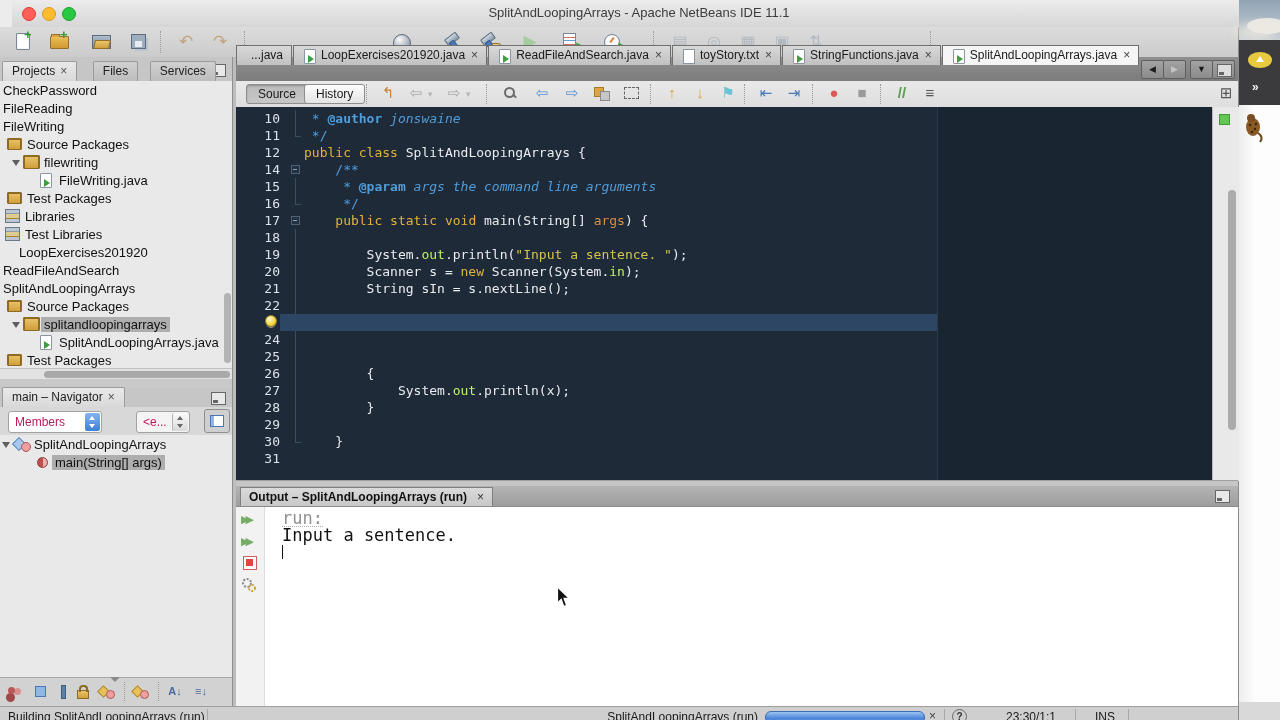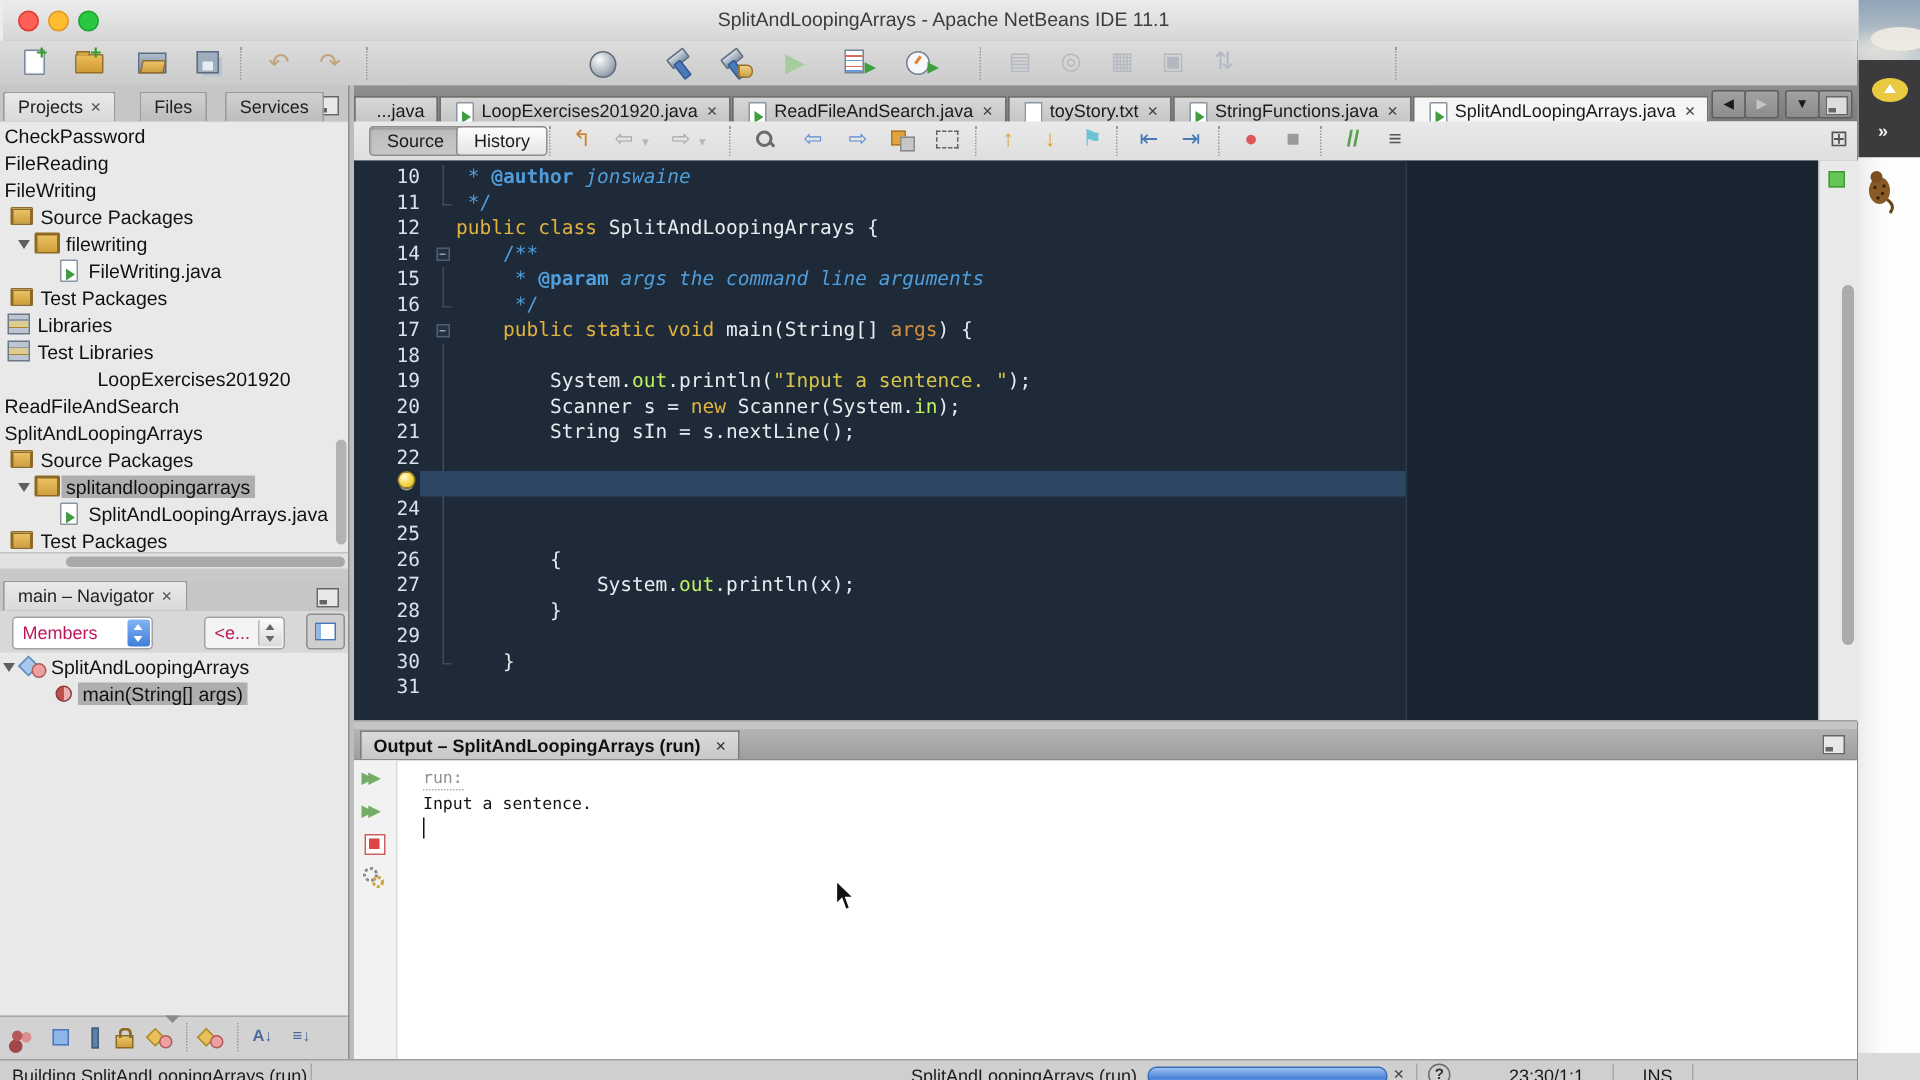--- a/index.html
+++ b/index.html
@@ -1,21 +1,21 @@
 <!DOCTYPE html>
 <html><head>
 <meta charset="utf-8">
 <style>
   html,body{margin:0;padding:0;background:#222;}
   #stage{position:relative;width:1280px;height:720px;overflow:hidden;background:#fff;
          font-family:"Liberation Sans",sans-serif;-webkit-font-smoothing:antialiased;}
   .abs{position:absolute;}
   
   #nbwindow{position:absolute;left:0;top:0;width:1238px;height:720px;background:#ececec;border-right:1px solid #8a8a8a;}
-  #titlebar{position:absolute;left:2px;top:0;width:1254px;height:27px;background:linear-gradient(#ececec,#d6d6d6);border-bottom:1px solid #a9a9a9;}
+  #titlebar{position:absolute;left:12px;top:0;width:1254px;height:27px;background:linear-gradient(#ececec,#d6d6d6);border-bottom:1px solid #a9a9a9;}
   #title{position:absolute;left:0;top:0;width:100%;line-height:26px;text-align:center;font-size:13px;color:#3c3c3c;}
   .tl{position:absolute;top:7px;width:12px;height:12px;border-radius:50%;}
   
   #maintb{position:absolute;left:0;top:27px;width:1238px;height:30px;background:linear-gradient(#dcdcdc,#cbcbcb);border-bottom:1px solid #a0a0a0;}
   .tsep{position:absolute;top:4px;height:22px;border-left:1px dotted #9a9a9a;}
   .mt{position:absolute;top:4px;width:24px;height:22px;}
   .glyph{font-size:17px;line-height:22px;text-align:center;display:block;}
   .dd{position:absolute;top:8px;font-size:9px;color:#555;}
   .page{position:absolute;left:4px;top:2px;width:12px;height:15px;background:#fff;border:1px solid #7b8798;border-radius:1px;box-shadow:inset 0 0 0 1px #f3f6f9;}
   .plus{position:absolute;left:12px;top:-4px;color:#2f9e2f;font-weight:bold;font-size:13px;}
@@ -98,21 +98,21 @@
   .fi-class::before{content:"";position:absolute;left:1px;top:4px;width:7px;height:7px;background:#e9c05a;border:1px solid #a8882e;transform:rotate(45deg);}
   .fi-class::after{content:"";position:absolute;left:8px;top:7px;width:7px;height:7px;border-radius:50%;background:#eca0a0;border:1px solid #b05858;}
   .fi-sort{font-size:11px;color:#4a6a9c;line-height:17px;text-align:center;display:block;font-weight:bold;}
   .vsep{position:absolute;top:4px;height:19px;border-left:1px dotted #9a9a9a;}
   .collapse-tri{position:absolute;left:110px;top:-1px;border-left:5px solid transparent;border-right:5px solid transparent;border-top:5px solid #8a8a8a;}
   
   #vsplit{position:absolute;left:232px;top:57px;width:4px;bottom:14px;background:#bdbdbd;border-left:1px solid #8f8f8f;}
   
   #editor{position:absolute;left:236px;top:57px;width:1002px;bottom:14px;}
   #etabbar{position:absolute;left:0;top:0;width:100%;height:24px;background:linear-gradient(#8f8f8f,#7c7c7c);}
-  #etabs{position:absolute;left:0;bottom:0;height:17px;display:flex;}
+  #etabs{position:absolute;left:0;bottom:0;height:36px;display:flex;}
   .etab{height:19px;line-height:19px;padding:0 8px;font-size:12px;color:#1a1a1a;display:flex;align-items:center;
         background:linear-gradient(#d8d8d8,#c1c1c1);border:1px solid #6f6f6f;border-bottom:none;margin-right:1px;white-space:nowrap;}
   .etab.active{background:#f5f5f5;}
   .etab.partial{width:38px;overflow:hidden;justify-content:flex-end;}
   .etab .tico{width:16px;height:14px;margin-right:3px;}
   .etab .x{margin-left:6px;color:#444;font-size:12px;}
   .etabbtn{position:absolute;top:3px;width:21px;height:17px;background:linear-gradient(#a2a2a2,#8c8c8c);border:1px solid #5f5f5f;
            color:#1a1a1a;font-size:9px;text-align:center;line-height:17px;border-radius:2px;}
   .etabbtn.disabled{color:#c4c4c4;}
   #etoolbar{position:absolute;left:0;top:24px;width:100%;height:26px;background:linear-gradient(#e9e9e9,#dedede);border-bottom:1px solid #9e9e9e;}
@@ -148,21 +148,21 @@
   #outtabbar{position:absolute;left:0;bottom:199px;width:100%;height:20px;background:linear-gradient(#b4b4b4,#9d9d9d);border-bottom:1px solid #8b8b8b;}
   #outtab{position:absolute;left:4px;top:1px;height:18px;line-height:18px;padding:0 8px;font-size:12px;font-weight:bold;color:#111;
           background:linear-gradient(#dadada,#c8c8c8);border:1px solid #7f7f7f;border-bottom:none;}
   #outtab .x{margin-left:10px;font-weight:normal;color:#333;}
   #outbody{position:absolute;left:0;bottom:0;width:100%;height:199px;background:#fff;}
   #outgutter{position:absolute;left:0;top:0;width:28px;height:100%;background:#f2f2f2;border-right:1px solid #ddd;}
   .outbtn{position:absolute;left:5px;width:18px;height:17px;}
   .rerun{color:#76ad66;font-size:11px;letter-spacing:-4px;line-height:16px;display:block;}
   .stopbtn{position:absolute;left:2px;top:1px;width:12px;height:12px;border:1px solid #cf5f5f;background:#fff;}
   .stopbtn::after{content:"";position:absolute;left:2px;top:2px;width:7px;height:7px;background:#df4343;}
-  #output-lines{position:absolute;left:46px;top:3px;font-family:"DejaVu Sans Mono",monospace;font-size:11px;line-height:17px;color:#111;white-space:pre;}
+  #output-lines{position:absolute;left:46px;top:3px;font-family:"DejaVu Sans Mono",monospace;font-size:17px;line-height:17px;color:#111;white-space:pre;}
   .oline.link{color:#909090;border-bottom:1px dotted #aaa;display:inline-block;line-height:15px;}
   #outcaret{position:absolute;left:46px;top:38px;width:1px;height:14px;background:#111;}
   
   #statusbar{position:absolute;left:0;top:706px;width:1238px;height:20px;background:#cfcfcf;border-top:1px solid #9e9e9e;font-size:12px;color:#1a1a1a;}
   #statusbar .ssep{position:absolute;top:2px;height:16px;border-left:1px solid #a8a8a8;}
   #progbar{position:absolute;left:765px;top:4px;width:158px;height:11px;border:1px solid #3a6cb8;border-radius:6px;
            background:linear-gradient(#9cc2f2,#4a84d8 60%,#6da0e4);}
   #helpcirc{position:absolute;left:952px;top:2px;width:13px;height:13px;border-radius:50%;border:1px solid #6a6a6a;color:#333;
             font-size:10px;line-height:13px;text-align:center;font-weight:bold;}
   
@@ -306,21 +306,21 @@
             <span class="lab">Test Packages</span>
           </div>
           <div class="trow" style="padding-left: 4px;">
             <span class="tico lib"></span>
             <span class="lab">Libraries</span>
           </div>
           <div class="trow" style="padding-left: 4px;">
             <span class="tico lib"></span>
             <span class="lab">Test Libraries</span>
           </div>
-          <div class="trow" style="padding-left: 16px; margin-left: 46px;">
+          <div class="trow" style="padding-left: 16px;">
             <span class="lab">LoopExercises201920</span>
           </div>
           <div class="trow" style="padding-left: 0px;">
             <span class="lab">ReadFileAndSearch</span>
           </div>
           <div class="trow" style="padding-left: 0px;">
             <span class="lab">SplitAndLoopingArrays</span>
           </div>
           <div class="trow" style="padding-left: 6px;">
             <span class="tico pkgfolder"></span>

